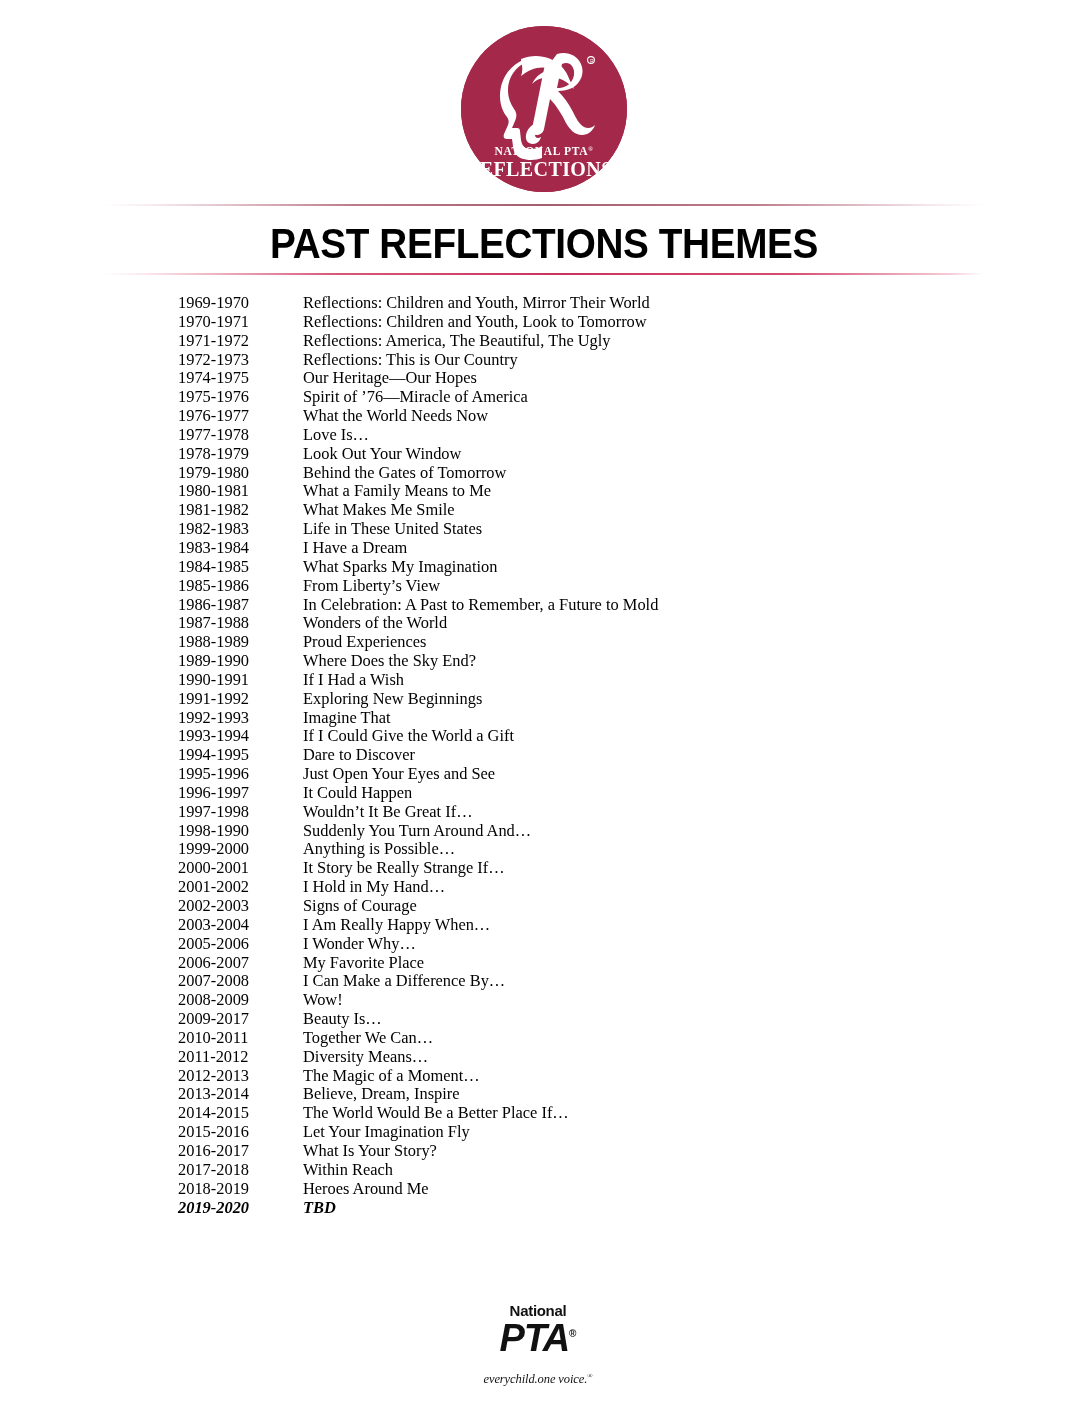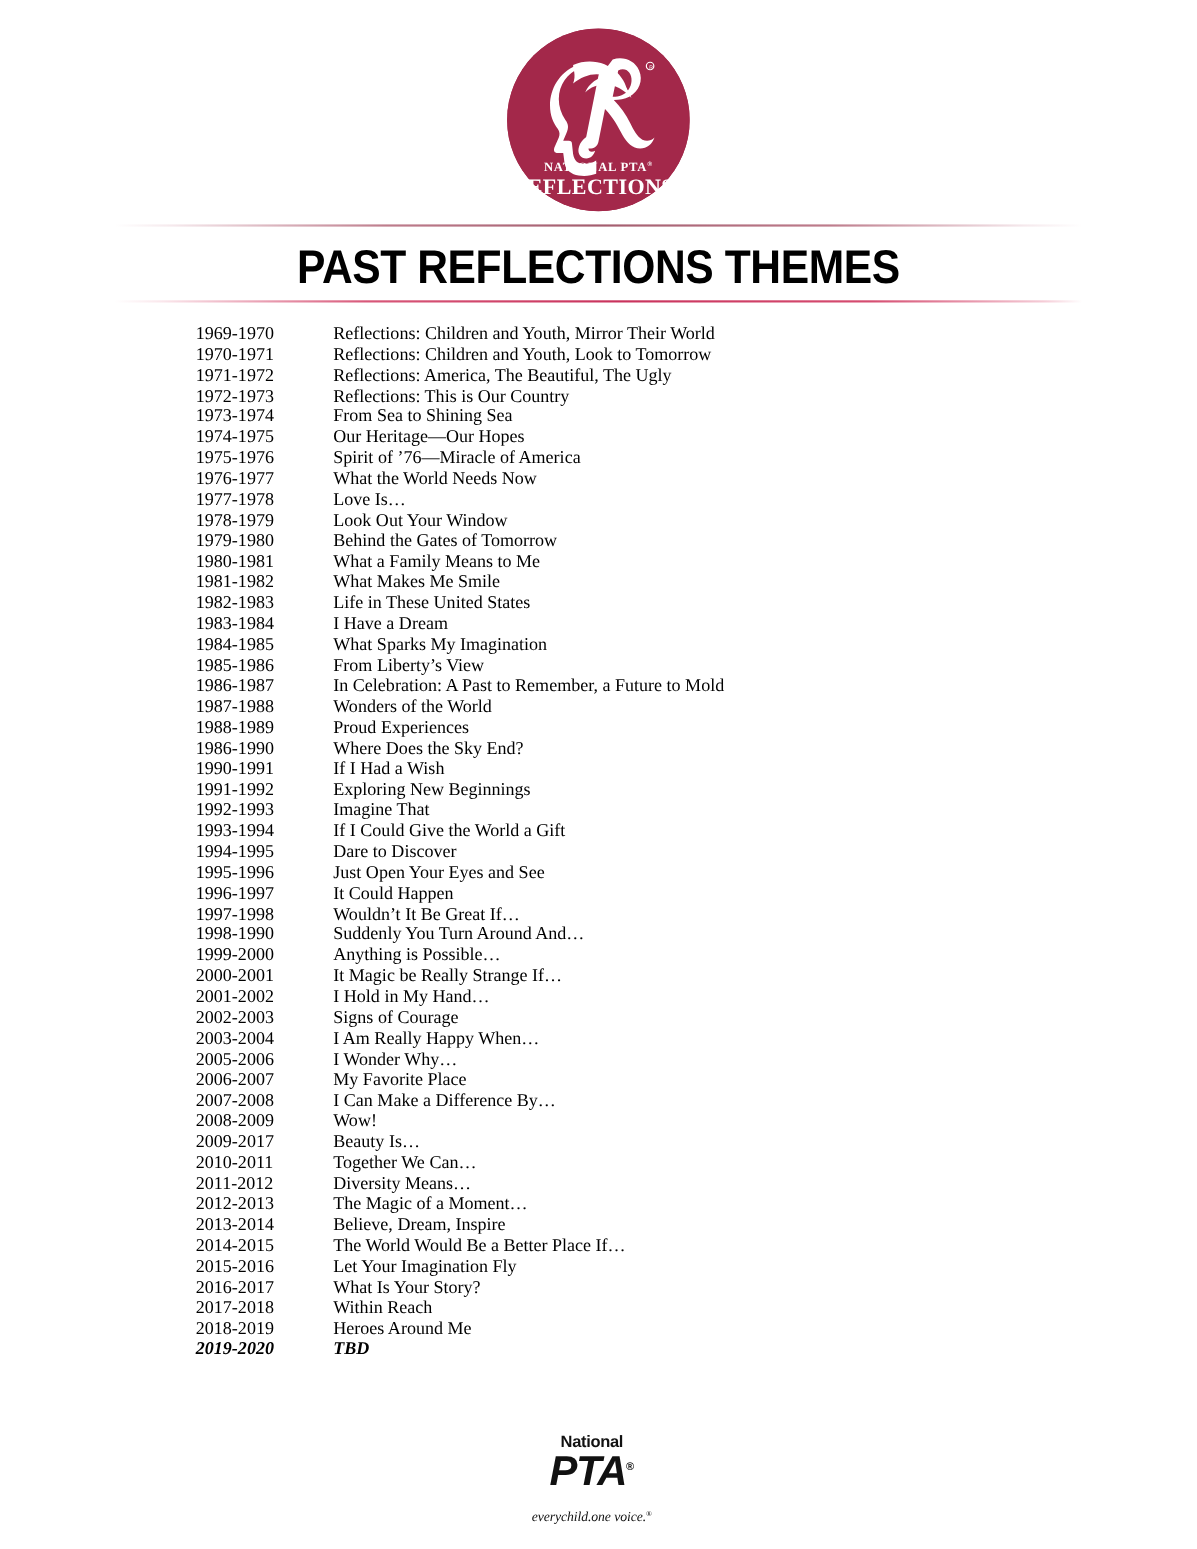--- a/index.html
+++ b/index.html
@@ -206,24 +206,20 @@
     </div>
     <div class="theme-row">
       <span class="years">1971-1972</span>
       <span class="theme">Reflections:  America, The Beautiful, The Ugly</span>
     </div>
     <div class="theme-row">
       <span class="years">1972-1973</span>
       <span class="theme">Reflections:  This is Our Country</span>
     </div>
     <div class="theme-row">
-      <span class="years">1973-1974</span>
-      <span class="theme">From Sea to Shining Sea</span>
-    </div>
-    <div class="theme-row">
       <span class="years">1974-1975</span>
       <span class="theme">Our Heritage—Our Hopes</span>
     </div>
     <div class="theme-row">
       <span class="years">1975-1976</span>
       <span class="theme">Spirit of ’76—Miracle of America</span>
     </div>
     <div class="theme-row">
       <span class="years">1976-1977</span>
       <span class="theme">What the World Needs Now</span>
@@ -270,21 +266,21 @@
     </div>
     <div class="theme-row">
       <span class="years">1987-1988</span>
       <span class="theme">Wonders of the World</span>
     </div>
     <div class="theme-row">
       <span class="years">1988-1989</span>
       <span class="theme">Proud Experiences</span>
     </div>
     <div class="theme-row">
-      <span class="years">1986-1990</span>
+      <span class="years">1989-1990</span>
       <span class="theme">Where Does the Sky End?</span>
     </div>
     <div class="theme-row">
       <span class="years">1990-1991</span>
       <span class="theme">If I Had a Wish</span>
     </div>
     <div class="theme-row">
       <span class="years">1991-1992</span>
       <span class="theme">Exploring New Beginnings</span>
     </div>
@@ -315,21 +311,21 @@
     <div class="theme-row">
       <span class="years">1998-1990</span>
       <span class="theme">Suddenly You Turn Around And…</span>
     </div>
     <div class="theme-row">
       <span class="years">1999-2000</span>
       <span class="theme">Anything is Possible…</span>
     </div>
     <div class="theme-row">
       <span class="years">2000-2001</span>
-      <span class="theme">It Magic be Really Strange If…</span>
+      <span class="theme">It Story be Really Strange If…</span>
     </div>
     <div class="theme-row">
       <span class="years">2001-2002</span>
       <span class="theme">I Hold in My Hand…</span>
     </div>
     <div class="theme-row">
       <span class="years">2002-2003</span>
       <span class="theme">Signs of Courage</span>
     </div>
     <div class="theme-row">

